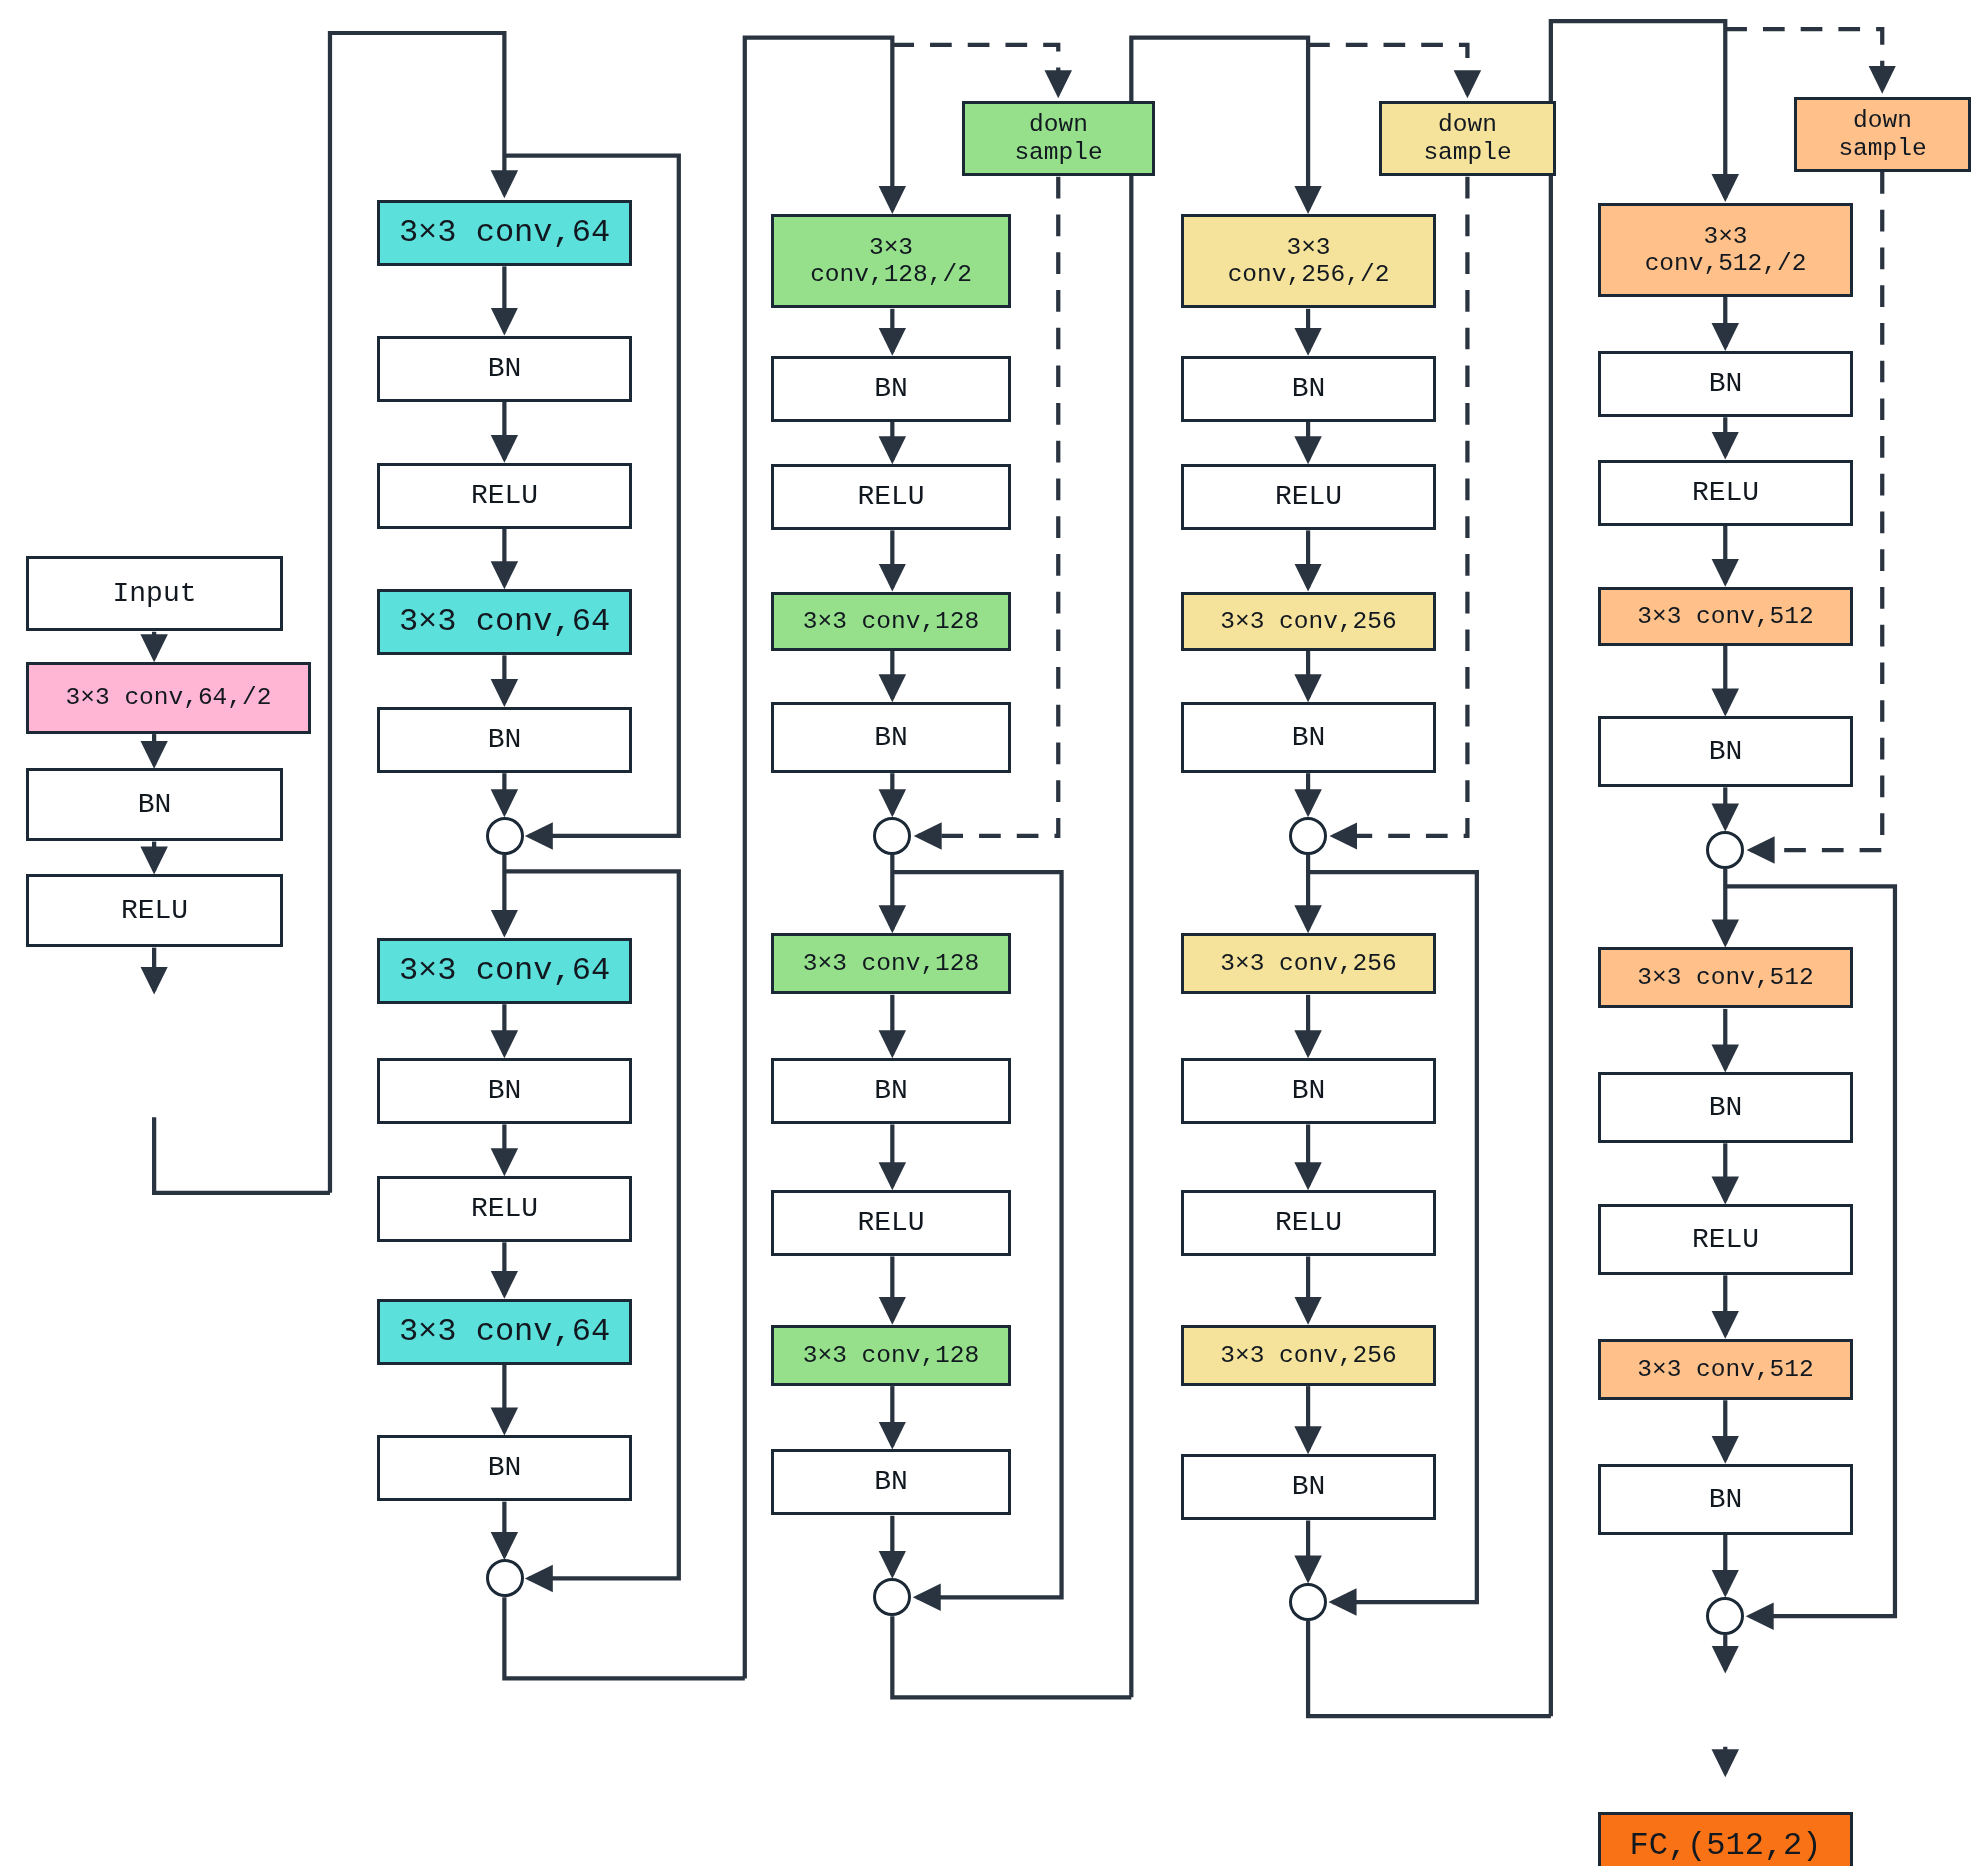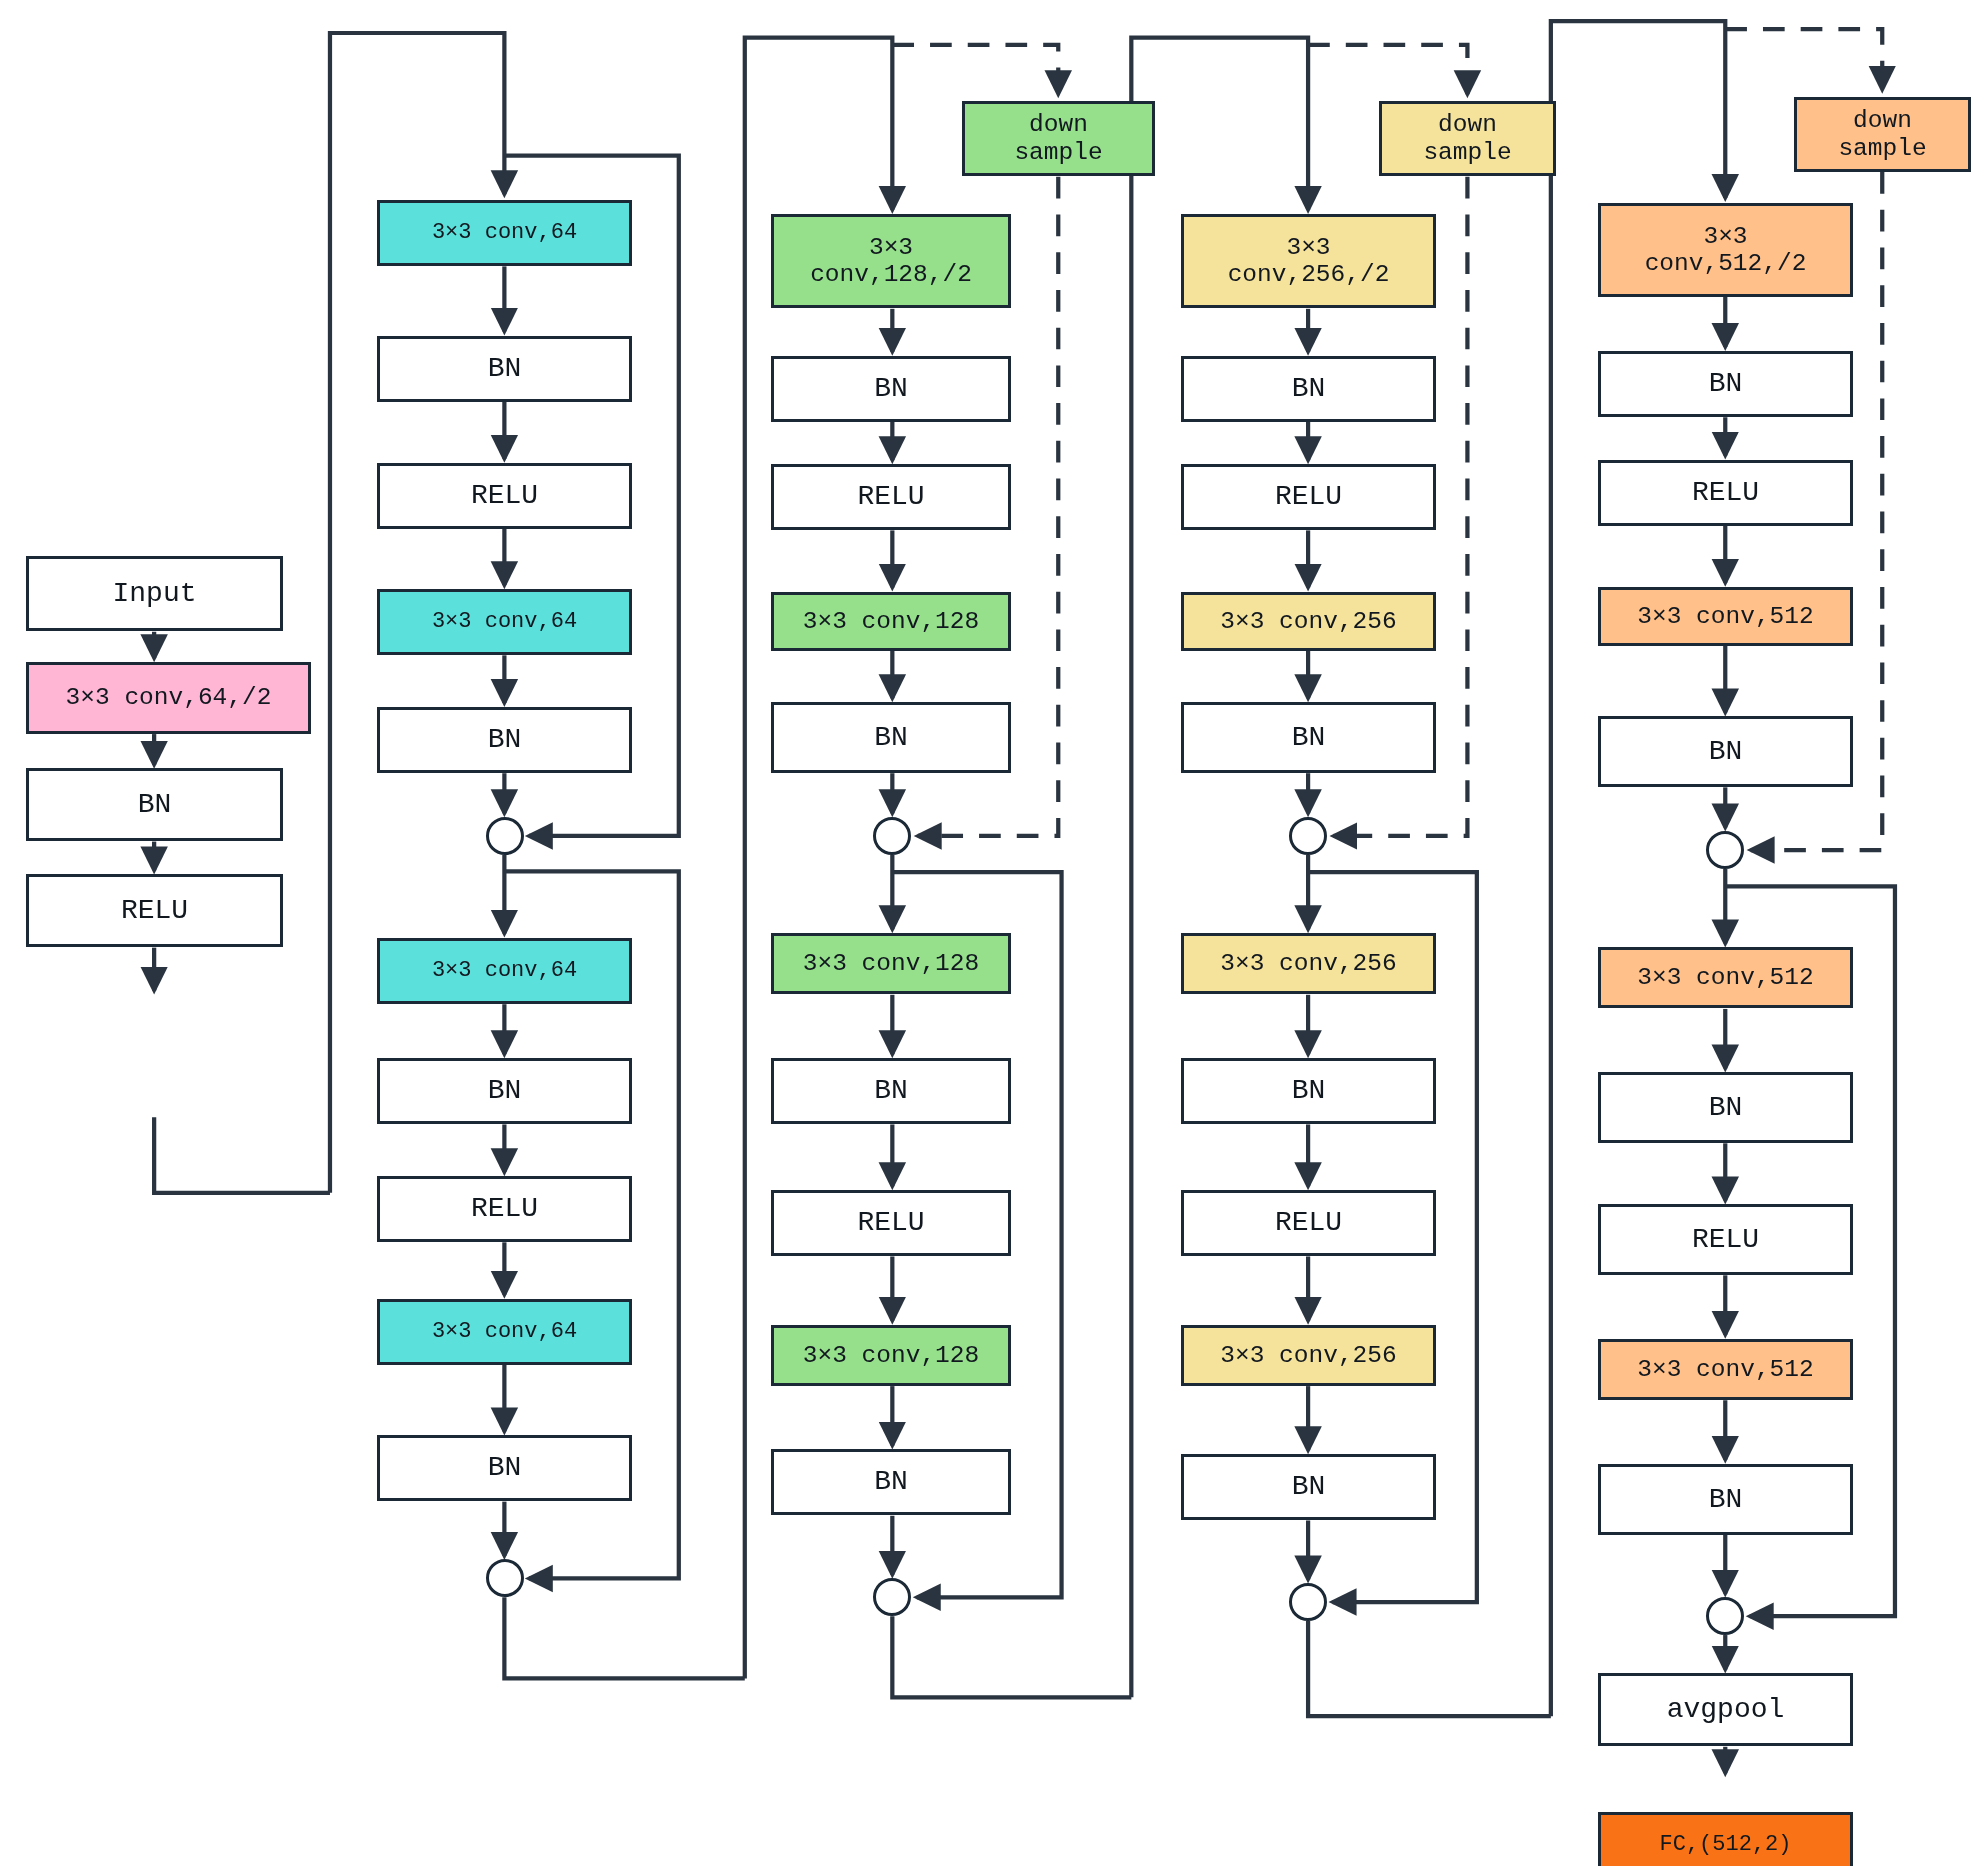--- a/index.html
+++ b/index.html
@@ -14,21 +14,21 @@
     display:flex;
     align-items:center;
     justify-content:center;
     text-align:center;
     color:#12181f;
     font-family:Liberation Mono, monospace;
     line-height:1.12;
     white-space:pre-line;
   }
   .n-lg{font-size:28px;}
-  .n-md{font-size:22px;}
+  .n-md{font-size:32px;}
   .n-sm{font-size:24.5px;}
   .adder{
     position:absolute;
     box-sizing:border-box;
     border:3.3px solid #1b2836;
     border-radius:50%;
     background:#ffffff;
   }
 </style>
 </head>
@@ -187,21 +187,20 @@
 conv,512,/2</div>
   <div class="node n-lg" style="left:1598px;top:351px;width:255px;height:66px;background:#ffffff;">BN</div>
   <div class="node n-lg" style="left:1598px;top:460px;width:255px;height:66px;background:#ffffff;">RELU</div>
   <div class="node n-sm" style="left:1598px;top:587px;width:255px;height:59px;background:#ffc08a;">3×3 conv,512</div>
   <div class="node n-lg" style="left:1598px;top:716px;width:255px;height:71px;background:#ffffff;">BN</div>
   <div class="node n-sm" style="left:1598px;top:947px;width:255px;height:61px;background:#ffc08a;">3×3 conv,512</div>
   <div class="node n-lg" style="left:1598px;top:1072px;width:255px;height:71px;background:#ffffff;">BN</div>
   <div class="node n-lg" style="left:1598px;top:1204px;width:255px;height:71px;background:#ffffff;">RELU</div>
   <div class="node n-sm" style="left:1598px;top:1339px;width:255px;height:61px;background:#ffc08a;">3×3 conv,512</div>
   <div class="node n-lg" style="left:1598px;top:1464px;width:255px;height:71px;background:#ffffff;">BN</div>
-  <div class="node n-lg" style="left:1598px;top:1673px;width:255px;height:73px;background:#ffffff;">avgpool</div>
   <div class="node n-md" style="left:1598px;top:1777px;width:255px;height:67px;background:#f97316;margin-top:35px;">FC,(512,2)</div>
 
   <div class="adder" style="left:486px;top:817px;width:38px;height:38px;"></div>
   <div class="adder" style="left:486px;top:1559px;width:38px;height:38px;"></div>
   <div class="adder" style="left:873px;top:817px;width:38px;height:38px;"></div>
   <div class="adder" style="left:873px;top:1578px;width:38px;height:38px;"></div>
   <div class="adder" style="left:1289px;top:817px;width:38px;height:38px;"></div>
   <div class="adder" style="left:1289px;top:1583px;width:38px;height:38px;"></div>
   <div class="adder" style="left:1706px;top:831px;width:38px;height:38px;"></div>
   <div class="adder" style="left:1706px;top:1597px;width:38px;height:38px;"></div>

